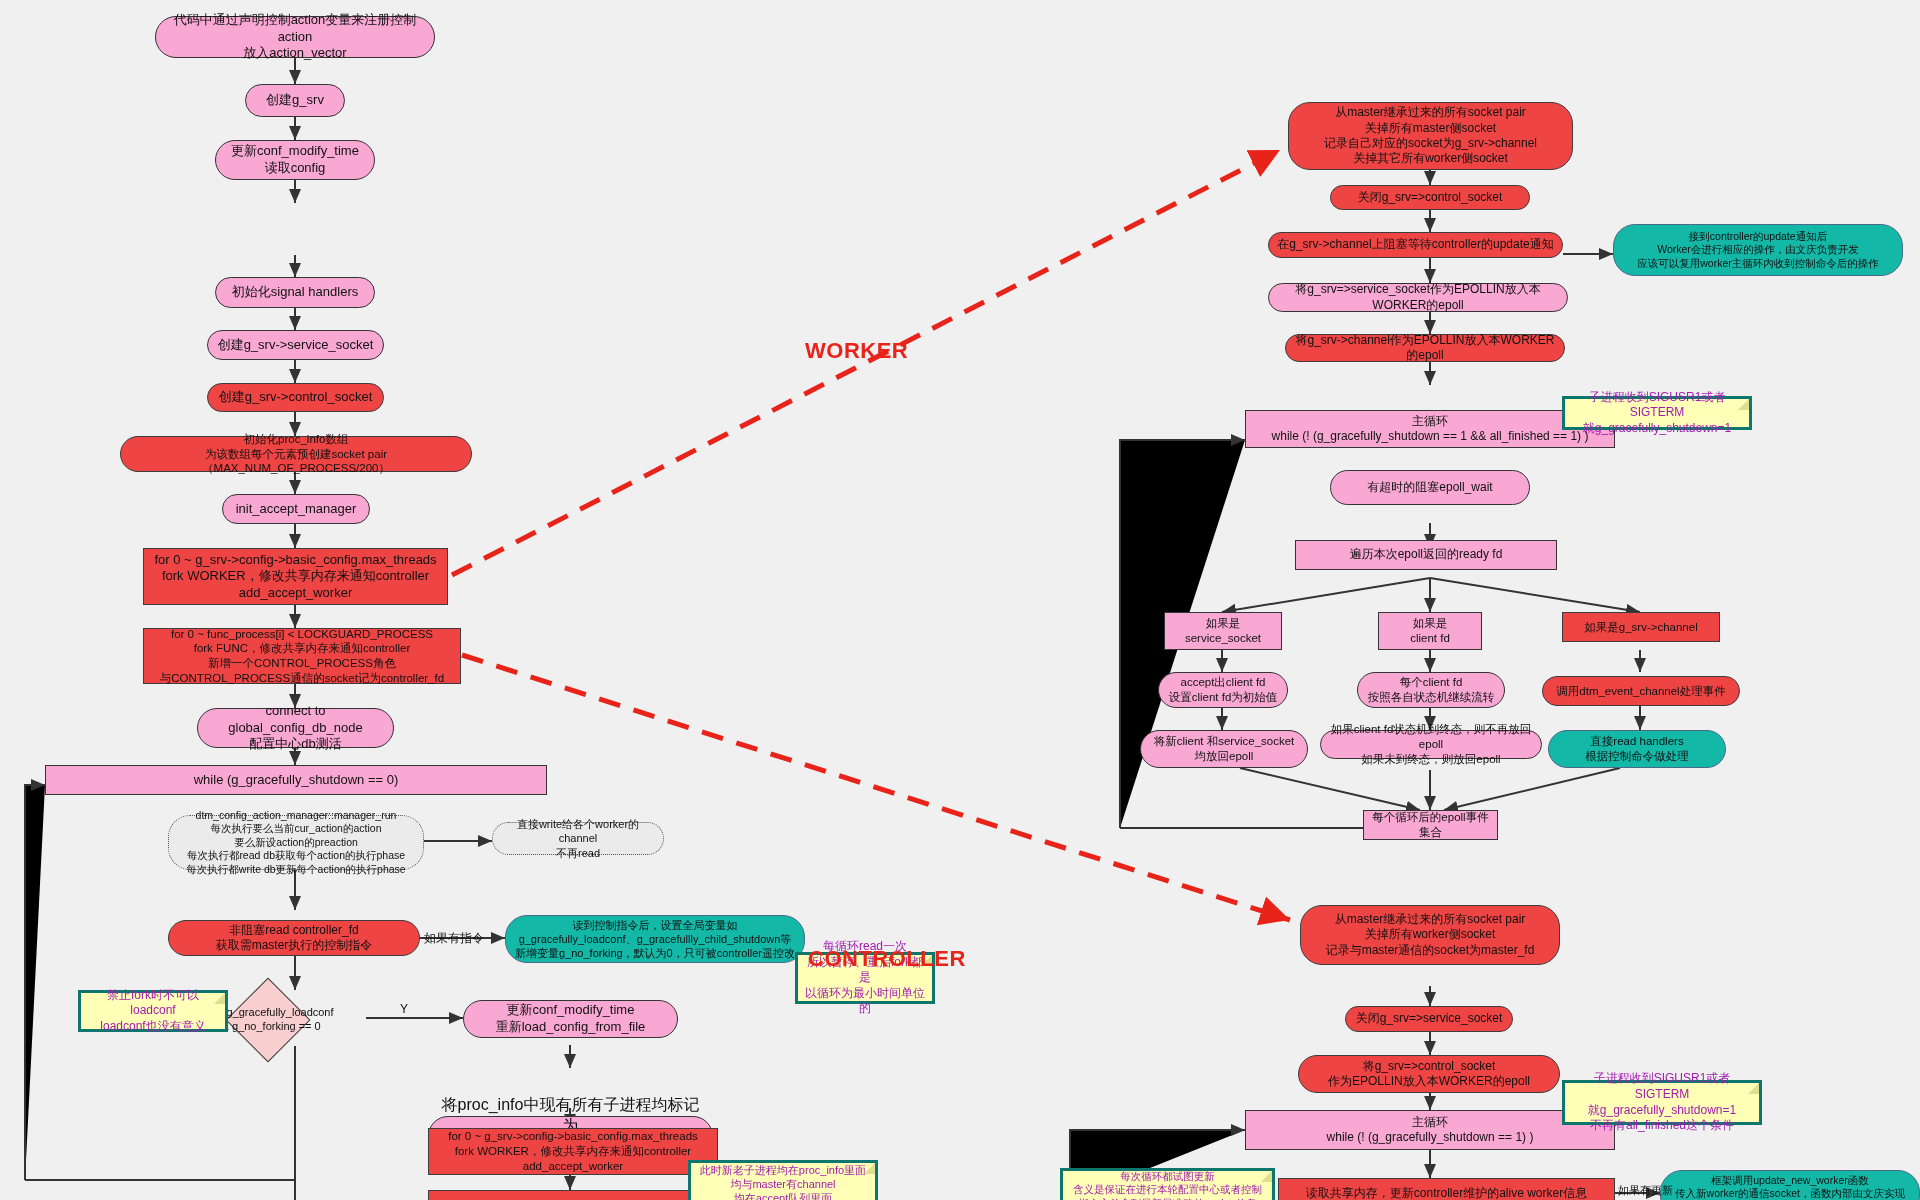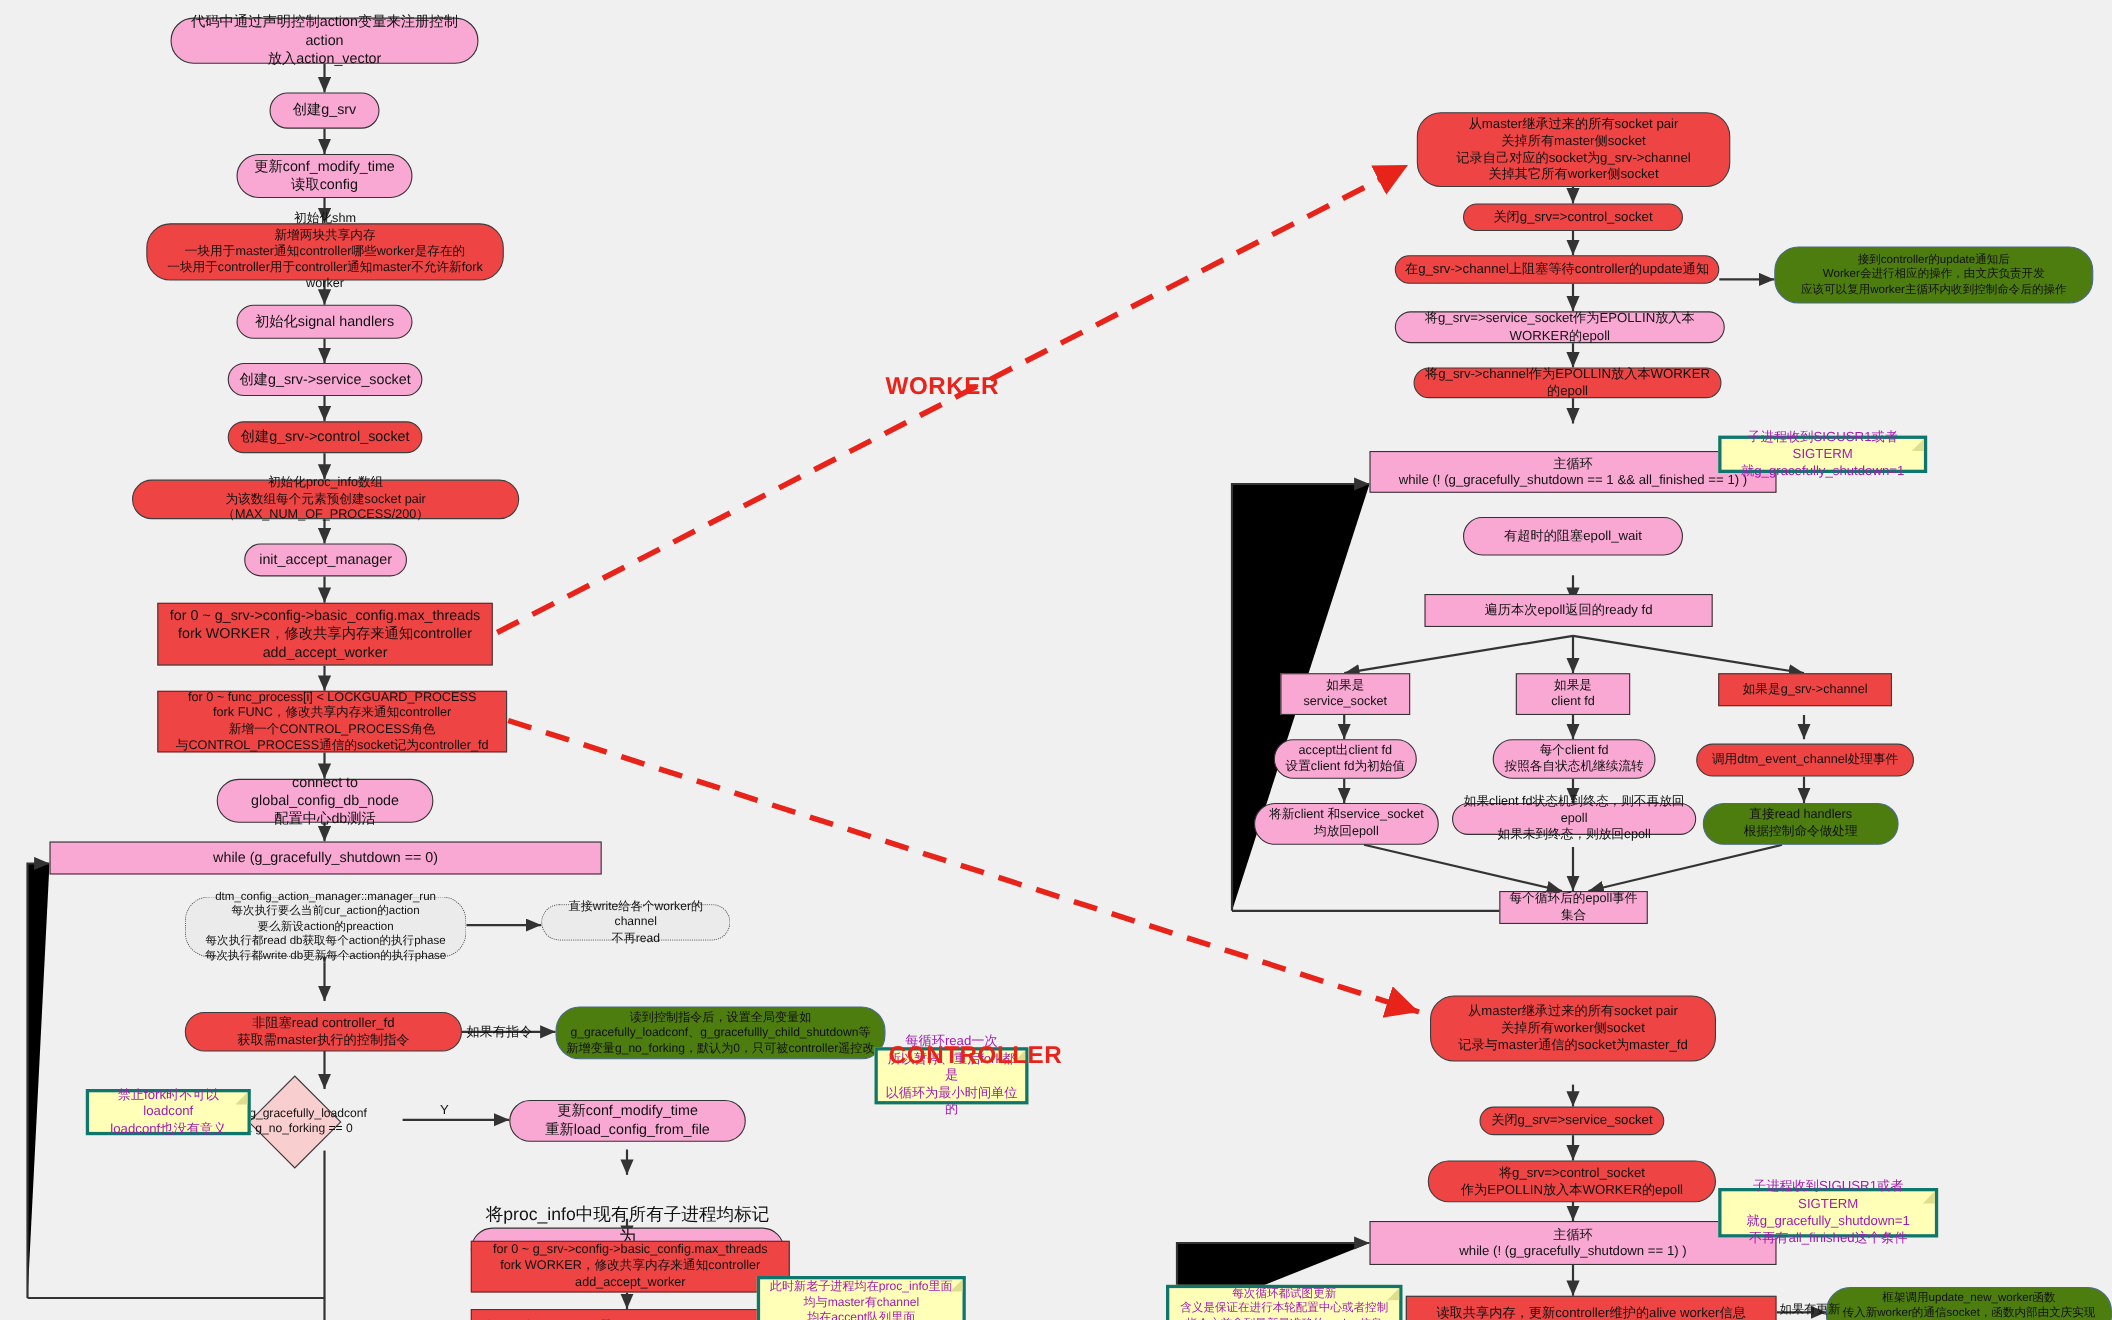--- a/index.html
+++ b/index.html
@@ -22,21 +22,21 @@
     font-size:13px;
     line-height:1.28;
     padding:4px 8px;
     white-space:pre-line;
     background:#ffffff;
   }
   .rounded{border-radius:22px;}
   .rect{border-radius:0;}
   .pink{background:#ef4444;border-color:#3d3d3d;}
   .white{background:#f9a8d4;border-color:#333;}
-  .blue{background:#4d7c0f;border-color:#4a6a8a;border-radius:22px;}
+  .blue{background:#14b8a6;border-color:#4a6a8a;border-radius:22px;}
   .dotted{background:#ebebeb;border:1.6px dotted #555;border-radius:22px;}
   .note{
     position:absolute;box-sizing:border-box;
     background:#ffffb8;border:3px solid #0f766e;
     font-size:12px;line-height:1.3;color:#a21caf;
     text-align:center;white-space:pre-line;
     display:flex;align-items:center;justify-content:center;
     padding:3px 6px;
   }
   .note:after{
@@ -143,24 +143,20 @@
     <path d="M1430,1150 L1430,1178" stroke="#333" stroke-width="2" marker-end="url(#ah)"></path>
     <path d="M1615,1193 L1660,1193" stroke="#333" stroke-width="2" marker-end="url(#ah)"></path>
     <path d="M1070,1200 L1070,1130 L1245,1130" stroke="#333" stroke-width="2" marker-end="url(#ah)"></path>
   </svg>
 
   <div class="node rounded white" style="left:155px;top:16px;width:280px;height:42px;">代码中通过声明控制action变量来注册控制action
 放入action_vector</div>
   <div class="node rounded white" style="left:245px;top:84px;width:100px;height:33px;">创建g_srv</div>
   <div class="node rounded white" style="left:215px;top:140px;width:160px;height:40px;">更新conf_modify_time
 读取config</div>
-  <div class="node rounded pink" style="left:133px;top:203px;width:325px;height:52px;font-size:11.5px;">初始化shm
-新增两块共享内存
-一块用于master通知controller哪些worker是存在的
-一块用于controller用于controller通知master不允许新fork worker</div>
   <div class="node rounded white" style="left:215px;top:277px;width:160px;height:31px;">初始化signal handlers</div>
   <div class="node rounded white" style="left:207px;top:330px;width:177px;height:30px;">创建g_srv-&gt;service_socket</div>
   <div class="node rounded pink" style="left:207px;top:383px;width:177px;height:29px;">创建g_srv-&gt;control_socket</div>
   <div class="node rounded pink" style="left:120px;top:436px;width:352px;height:36px;font-size:11.5px;">初始化proc_info数组
 为该数组每个元素预创建socket pair（MAX_NUM_OF_PROCESS/200）</div>
   <div class="node rounded white" style="left:222px;top:494px;width:148px;height:30px;">init_accept_manager</div>
   <div class="node rect pink" style="left:143px;top:548px;width:305px;height:57px;">for 0 ~ g_srv-&gt;config-&gt;basic_config.max_threads
 fork WORKER，修改共享内存来通知controller
 add_accept_worker</div>
   <div class="node rect pink" style="left:143px;top:628px;width:318px;height:56px;font-size:11.5px;">for 0 ~ func_process[i] &lt; LOCKGUARD_PROCESS

